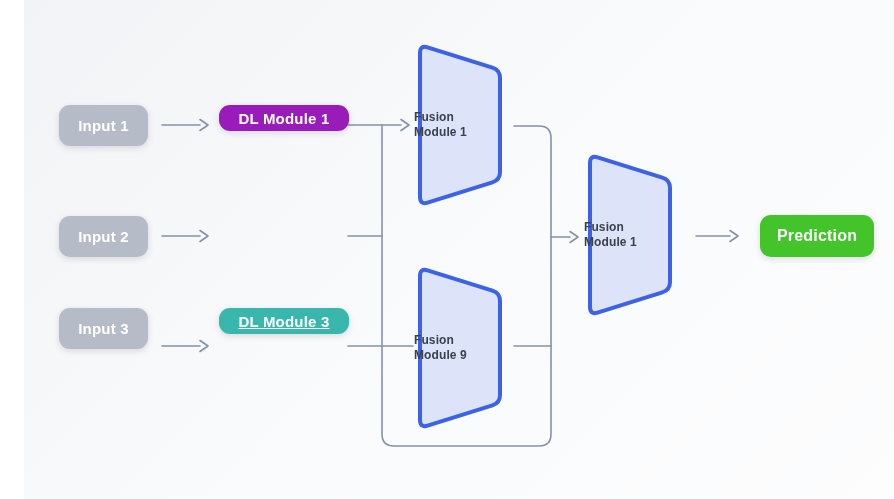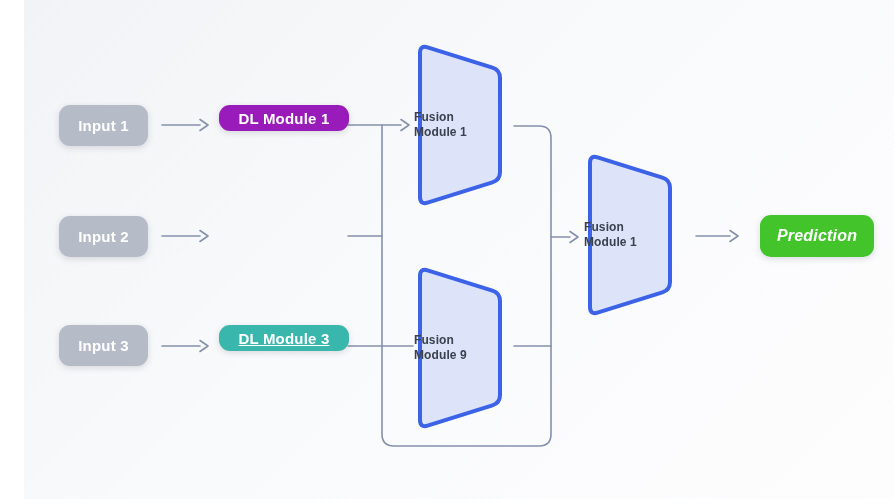--- a/index.html
+++ b/index.html
@@ -22,23 +22,23 @@
     border-radius: 11px;
     color: var(--box-text);
     font-weight: 700; font-size: 15px; letter-spacing: .2px;
     box-shadow: 0 2px 6px rgba(70, 80, 100, 0.18);
   }
   .input-node     { left: 35px;  width: 89px;  height: 41px; background: var(--input-fill); }
   .dl-node        { left: 195px; width: 130px; height: 26px; background: transparent; }
   .dl-1 { background: var(--dl1-fill); }
   .dl-2 { background: var(--dl2-fill); }
   .dl-3 { background: var(--dl3-fill); text-decoration: underline; }
-  .row-1 { top: 105px; } .row-2 { top: 216px; } .row-3 { top: 325px; }
+  .row-1 { top: 105px; } .row-2 { top: 216px; } .row-3 { top: 308px; }
   .prediction-node { left: 736px; top: 215px; width: 114px; height: 42px;
-                     background: var(--prediction-fill); font-size: 16px; font-style: italic; }
+                     background: var(--prediction-fill); font-size: 16px; }
   .fusion-label {
     position: absolute; z-index: 2; width: 92px;
     font-weight: 700; font-size: 12px; line-height: 15px;
     color: var(--fusion-text); letter-spacing: .1px;
   }
   .fusion-label span { display: block; }
   .fl-1 { left: 390px; top: 110px; }
   .fl-2 { left: 390px; top: 333px; }
   .fl-3 { left: 560px; top: 220px; }
 </style>

